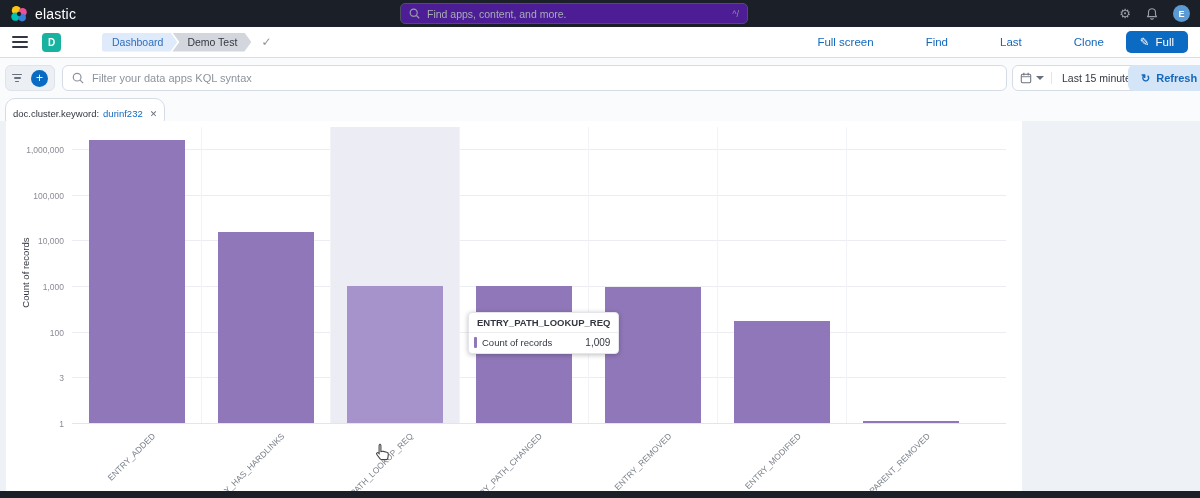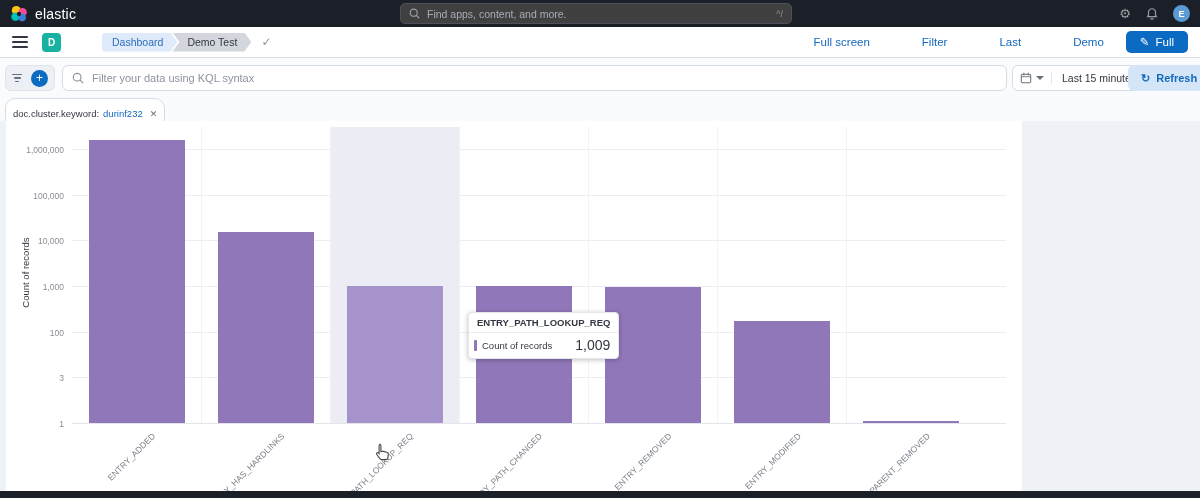--- a/index.html
+++ b/index.html
@@ -4,22 +4,22 @@
 <style>
   * { margin:0; padding:0; box-sizing:border-box; }
   html,body { width:1200px; height:498px; overflow:hidden; }
   body { font-family:"Liberation Sans","DejaVu Sans",sans-serif; background:#eef1f5; position:relative; }
 
   
   .top-header { position:absolute; left:0; top:0; width:1200px; height:27px; background:#1b1f27;
     display:flex; align-items:center; padding:4px 10px; }
   .brand { display:flex; align-items:center; gap:7px; }
   .brand-name { color:#fff; font-size:14px; letter-spacing:.2px; }
-  .global-search { position:absolute; left:400px; top:3px; width:392px; height:21px;
-    background:#404040; border:1px solid #4c525c; border-radius:5px; display:flex; align-items:center;
+  .global-search { position:absolute; left:400px; top:3px; width:348px; height:21px;
+    background:#4c1d95; border:1px solid #4c525c; border-radius:5px; display:flex; align-items:center;
     padding:0 8px; gap:7px; color:#9aa0a8; }
   .global-search .ph { font-size:10.5px; color:#a7adb5; flex:1; }
   .global-search .hint { font-size:9px; color:#8d939c; }
   .header-right { position:absolute; right:10px; top:0; height:27px; display:flex; align-items:center; gap:14px; }
   .hdr-icon { color:#9aa0a6; font-size:13px; line-height:1; cursor:pointer; }
   .avatar { width:17px; height:17px; border-radius:50%; background:#5b9bd5; color:#fff; font-size:9px;
     display:flex; align-items:center; justify-content:center; font-weight:bold; }
 
   
   .nav-row { position:absolute; left:0; top:27px; width:1200px; height:31px; background:#fff;
@@ -79,21 +79,21 @@
     white-space:nowrap; font-size:8.5px; color:#7a8089; }
   .baseline { position:absolute; height:1px; background:#e3e5eb; }
 
   
   .tooltip { position:absolute; left:462px; top:191px; min-width:118px; background:#fff; border-radius:4px;
     box-shadow:0 1px 5px rgba(0,0,0,.25); border:1px solid #e4e6eb; z-index:5; }
   .tooltip-head { font-size:9.5px; font-weight:bold; color:#343741; padding:4px 8px; border-bottom:1px solid #ededf0; white-space:nowrap; }
   .tooltip-row { display:flex; align-items:center; padding:4px 8px 5px 5px; gap:5px; }
   .swatch { width:3px; height:11px; background:#9077b9; border-radius:1px; }
   .tooltip-label { font-size:9.5px; color:#343741; }
-  .tooltip-val { font-size:14px; color:#343741; margin-left:auto; padding-left:14px; }
+  .tooltip-val { font-size:10px; color:#343741; margin-left:auto; padding-left:14px; }
 
   .cursor { position:absolute; left:368px; top:322px; z-index:6; }
 
   .bottom-strip { position:absolute; left:0; top:491px; width:1200px; height:7px; background:#1b1f27; }
 </style>
 </head>
 <body>
 
 <div class="top-header">
   <div class="brand">
@@ -129,23 +129,23 @@
       <div></div>
       <div></div>
       <div></div>
     </div>
   <div class="dash-badge">D</div>
   <div class="crumb first">Dashboard</div>
   <div class="crumb second">Demo Test</div>
   <span class="crumb-check">✓</span>
   <div class="nav-actions">
     <span class="nav-link">Full screen</span>
-    <span class="nav-link">Filter</span>
+    <span class="nav-link">Find</span>
     <span class="nav-link">Last</span>
-    <span class="nav-link">Demo</span>
+    <span class="nav-link">Clone</span>
     <button class="edit-btn">
       <span>✎</span>
       <span>Full</span>
     </button>
   </div>
 </div>
 
 <div class="filter-bar">
   <div class="filter-group">
     <div class="funnel">
@@ -153,21 +153,21 @@
         <div class="f2"></div>
         <div class="f3"></div>
     </div>
     <div class="add-filter">+</div>
   </div>
   <div class="kql-input">
     <svg width="12" height="12" viewBox="0 0 14 14">
       <circle cx="6" cy="6" r="4.5" fill="none" stroke="#8d939e" stroke-width="1.4"></circle>
       <line x1="9.5" y1="9.5" x2="13" y2="13" stroke="#8d939e" stroke-width="1.4"></line>
     </svg>
-    <span class="ph">Filter your data using KQL syntax</span>
+    <span class="ph">Filter your data apps KQL syntax</span>
   </div>
   <div class="date-group">
     <div class="date-cal">
       <svg width="12" height="12" viewBox="0 0 14 14">
         <rect x="1.5" y="2.5" width="11" height="10" rx="1.5" fill="none" stroke="#69707d" stroke-width="1.2"></rect>
         <line x1="4.5" y1="1" x2="4.5" y2="4" stroke="#69707d" stroke-width="1.2"></line>
         <line x1="9.5" y1="1" x2="9.5" y2="4" stroke="#69707d" stroke-width="1.2"></line>
         <line x1="2" y1="5.5" x2="12" y2="5.5" stroke="#69707d" stroke-width="1"></line>
       </svg>
       <div class="chev"></div>

